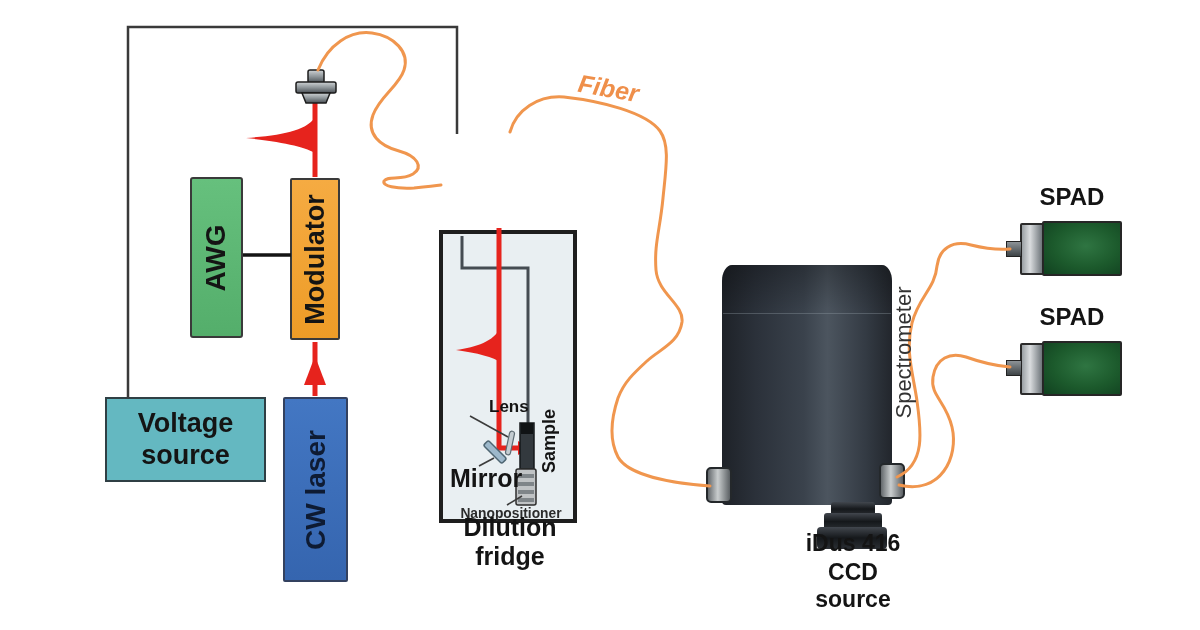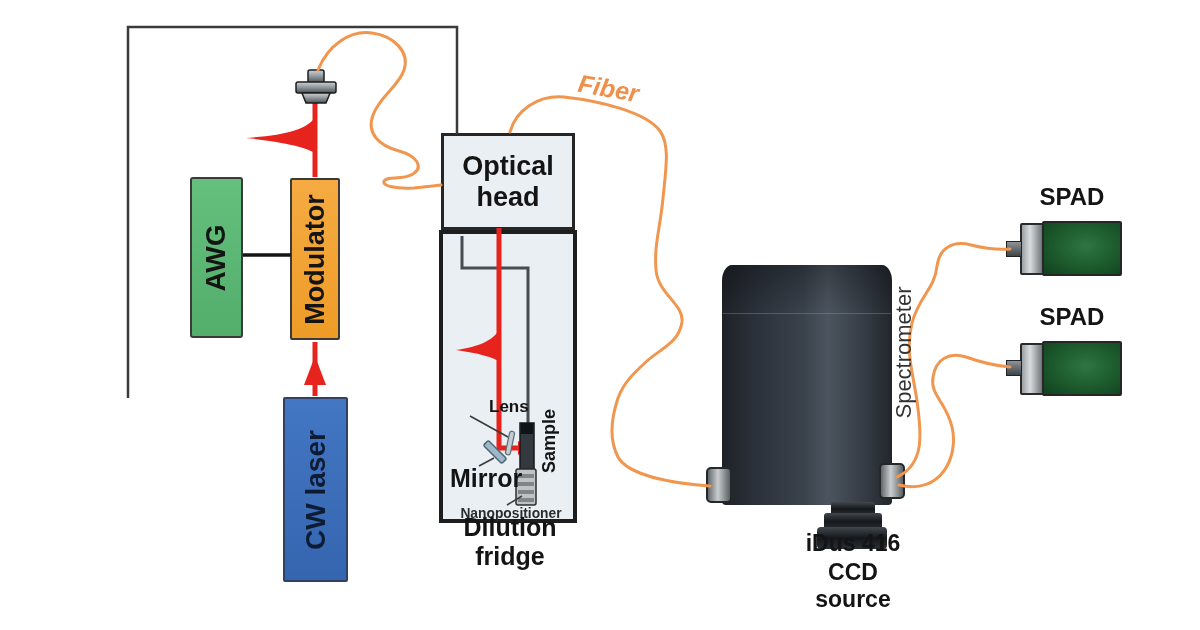--- a/index.html
+++ b/index.html
@@ -45,22 +45,22 @@
 
   <div class="box" id="awg">
     <span class="vtext">AWG</span>
   </div>
   <div class="box" id="modulator">
     <span class="vtext">Modulator</span>
   </div>
   <div class="box" id="cw-laser">
     <span class="vtext">CW laser</span>
   </div>
-  <div class="box" id="optical-head">
-    <span style="width:100px;">Optical head</span>
+  <div class="box" id="voltage-source">
+    <span style="width:130px;">Voltage source</span>
   </div>
   <div class="box" id="dilution-fridge-box"></div>
 
   <div id="spectrometer-body"></div>
 
   <div class="spad-conn" style="left:1020px;top:223px;height:52px;"></div>
   <div class="spad-nozzle" style="left:1006px;top:241px;"></div>
   <div class="spad-box" style="left:1042px;top:221px;"></div>
   <div class="spad-conn" style="left:1020px;top:343px;height:52px;"></div>
   <div class="spad-nozzle" style="left:1006px;top:360px;"></div>

